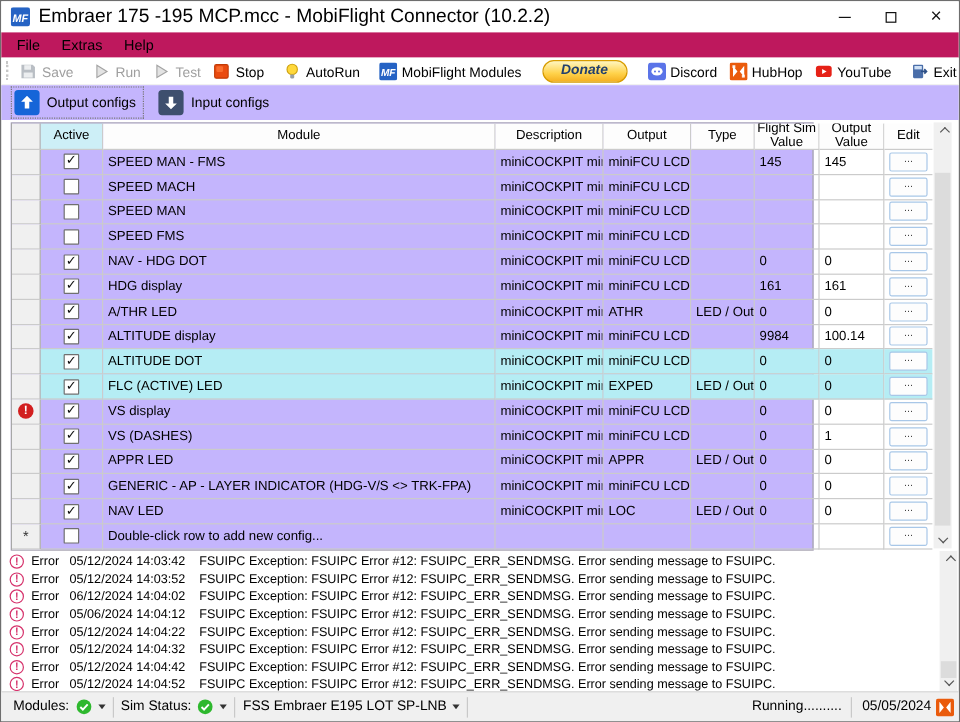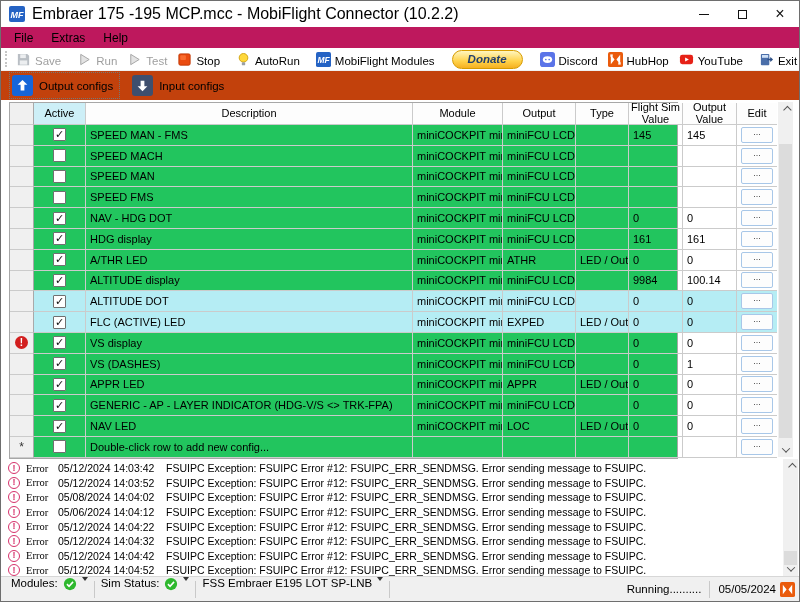--- a/index.html
+++ b/index.html
@@ -29,32 +29,32 @@
   .grip { width:3px; height:16px; border-left:2px dotted #c6c6c6; margin:0 4px 0 2px; }
   .tb-item { display:flex; align-items:flex-end; gap:4px; padding:2px 5px; font-size:11.5px; color:#000; white-space:nowrap; }
   .tb-item.disabled { color:#9f9f9f; }
   .tb-sep { width:1px; height:18px; background:#dcdcdc; margin:0 3px; }
   .tb-icon { width:15px; height:15px; display:block; }
   .donate-btn { margin:0 6px; padding:2px 15px 3px; border:1px solid #d89c00; border-radius:11px;
                 background:linear-gradient(#fff6c0,#ffd24a 60%,#f5b021); font-size:11.5px; font-weight:bold;
                 font-style:italic; color:#23406e; }
 
   
-  .tabstrip { position:absolute; top:70px; left:0; right:0; height:29px; background:#c2410c;
+  .tabstrip { position:absolute; top:70px; left:0; right:0; height:29px; background:#c4b5fd;
               display:flex; align-items:center; padding-left:8px; gap:10px; }
   .tab { display:flex; align-items:center; gap:6px; padding:2px 6px 2px 2px; font-size:11.5px; color:#000; }
   .tab.selected { border:1px dotted #777; }
   .tab-icon { width:21px; height:21px; border-radius:3px; display:flex; align-items:center; justify-content:center; }
   .tab-icon svg { width:15px; height:15px; }
   .tab-icon.out { background:#1565d8; }
   .tab-icon.in  { background:#3e4f6e; }
 
   
   .gridwrap { position:absolute; top:101px; left:8px; width:784px; height:355px; }
-  .grid { position:absolute; top:0; left:0; width:669px; border:1px solid #a7a7a7; background:#22c55e; }
+  .grid { position:absolute; top:0; left:0; width:669px; border:1px solid #a7a7a7; background:#c4b5fd; }
   .g-row { display:grid; grid-template-columns:24px 52px 327px 90px 73px 53px 54px 54px 40px; }
   .g-row.header { height:22px; }
   .g-row.body { height:20.8px; }
   .g-cell { border-right:1px solid #cbcbcb; border-bottom:1px solid #cbcbcb; overflow:hidden;
             display:flex; align-items:center; font-size:11px; color:#000; padding:0 4px; white-space:nowrap; }
   .g-cell:last-child { border-right:none; }
   .g-cell.hdr { justify-content:center; text-align:center; line-height:1.05; padding:0 1px;
                 white-space:normal; background:#fdfdfd; }
   .g-cell.hdr.active-hdr { background:#cdeff7; }
   .g-cell.rowhdr { background:#f0f0f0; border-right:1px solid #a9a9a9; justify-content:center; padding:0; }
@@ -77,30 +77,30 @@
   .chev.up { transform:rotate(-135deg) translate(-1px,1px); }
   .chev.down { transform:rotate(45deg) translate(-1px,-1px); }
   .sb-thumb { position:absolute; left:1px; width:13px; background:#dcdcdc; }
 
   
   .logwrap { position:absolute; top:458px; left:3px; width:794px; height:117px; background:#fff; overflow:hidden; }
   .log-list { position:absolute; top:2px; left:0; right:16px; }
   .log-row { display:flex; align-items:center; height:14.6px; font-size:10.5px; color:#000; white-space:nowrap; }
   .log-ico { width:12px; height:12px; border-radius:50%; border:1px solid #d6336c; color:#d6336c; font-size:9px;
              font-weight:bold; display:flex; align-items:center; justify-content:center; margin:0 6px 0 4px; flex:0 0 auto; line-height:1; }
-  .log-level { width:32px; flex:0 0 auto;font-family:Liberation Serif, serif; }
+  .log-level { width:32px; flex:0 0 auto; }
   .log-time { width:108px; flex:0 0 auto; }
   .log-msg { flex:1; overflow:hidden; }
   .vscroll.log-sb { height:117px; }
 
   
   .statusbar { position:absolute; left:0; right:0; bottom:0; height:25px; background:#f0f0f0;
                border-top:1px solid #d7d7d7; display:flex; align-items:center; font-size:11.5px; color:#000;
                padding:0 4px; }
-  .sb-group { display:flex; align-items:flex-start; gap:5px; padding:0 6px; height:100%; }
+  .sb-group { display:flex; align-items:center; gap:5px; padding:0 6px; height:100%; }
   .sb-sep { width:1px; height:17px; background:#c9c9c9; }
   .green-ico { width:14px; height:14px; }
   .caret { width:0; height:0; border-left:3.5px solid transparent; border-right:3.5px solid transparent;
            border-top:4px solid #333; display:block; }
   .sb-right { margin-left:auto; display:flex; align-items:center; height:100%; }
   .sb-date-ico { width:15px; height:15px; margin-left:4px; }
 </style>
 </head>
 <body>
 
@@ -244,22 +244,22 @@
       </span>
       <span>Input configs</span>
     </div>
   </div>
 
   <div class="gridwrap">
     <div class="grid">
       <div class="g-row header">
         <div class="g-cell hdr rowhdr"></div>
         <div class="g-cell hdr active-hdr">Active</div>
+        <div class="g-cell hdr">Module</div>
         <div class="g-cell hdr">Description</div>
-        <div class="g-cell hdr">Module</div>
         <div class="g-cell hdr">Output</div>
         <div class="g-cell hdr">Type</div>
         <div class="g-cell hdr">Flight Sim Value</div>
         <div class="g-cell hdr">Output Value</div>
         <div class="g-cell hdr">Edit</div>
       </div>
       <div id="grid-body">
           <div class="g-row body">
             <div class="g-cell rowhdr"></div>
             <div class="g-cell center">
@@ -528,21 +528,21 @@
         </div>
         <div class="log-row">
           <span class="log-ico">!</span>
           <span class="log-level">Error</span>
           <span class="log-time">05/12/2024 14:03:52</span>
           <span class="log-msg">FSUIPC Exception: FSUIPC Error #12: FSUIPC_ERR_SENDMSG. Error sending message to FSUIPC.</span>
         </div>
         <div class="log-row">
           <span class="log-ico">!</span>
           <span class="log-level">Error</span>
-          <span class="log-time">05/08/2024 14:04:02</span>
+          <span class="log-time">06/12/2024 14:04:02</span>
           <span class="log-msg">FSUIPC Exception: FSUIPC Error #12: FSUIPC_ERR_SENDMSG. Error sending message to FSUIPC.</span>
         </div>
         <div class="log-row">
           <span class="log-ico">!</span>
           <span class="log-level">Error</span>
           <span class="log-time">05/06/2024 14:04:12</span>
           <span class="log-msg">FSUIPC Exception: FSUIPC Error #12: FSUIPC_ERR_SENDMSG. Error sending message to FSUIPC.</span>
         </div>
         <div class="log-row">
           <span class="log-ico">!</span>

